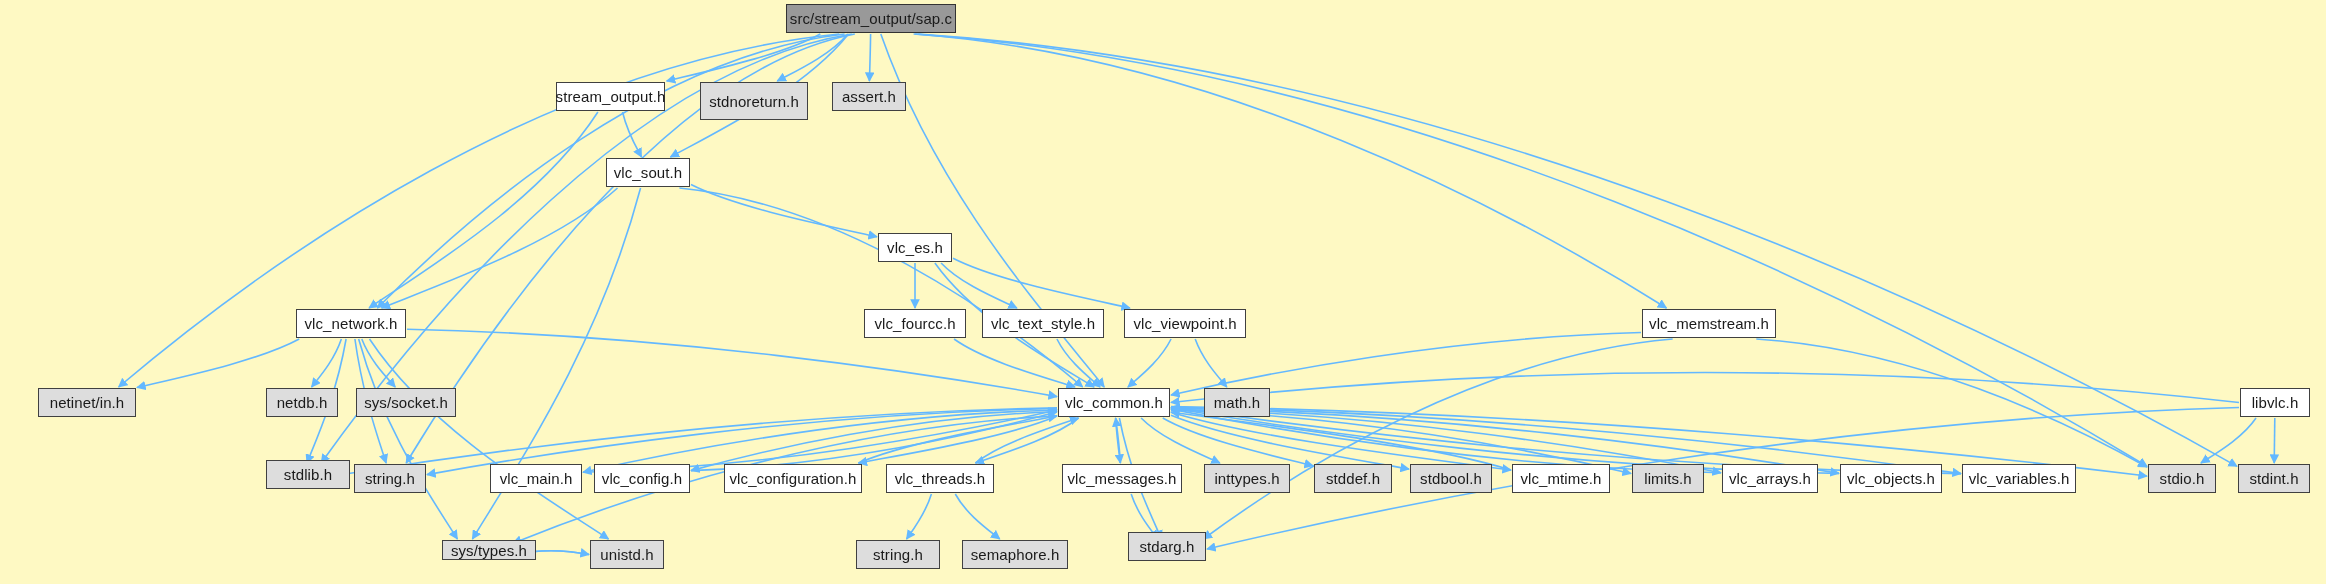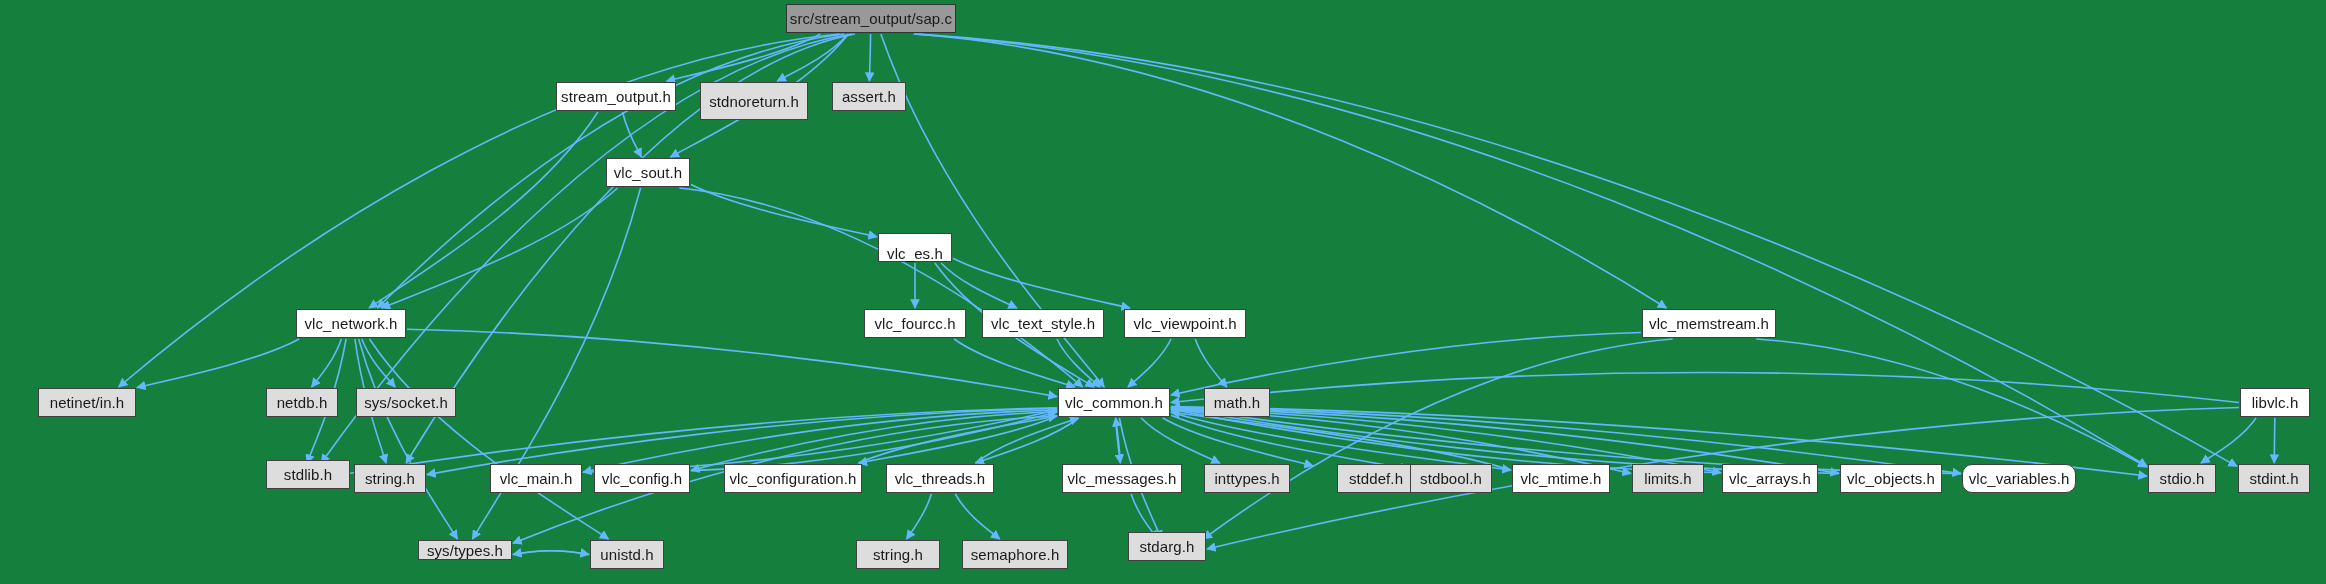--- a/index.html
+++ b/index.html
@@ -1,16 +1,16 @@
 <!DOCTYPE html>
 <html><head>
 <meta charset="utf-8">
 <style>
   html,body{margin:0;padding:0;background:#000;}
-  #stage{position:relative;width:2326px;height:584px;background:#15803d;overflow:hidden;
+  #stage{position:relative;width:2326px;height:584px;background:#fef9c3;overflow:hidden;
          font-family:"Liberation Sans","DejaVu Sans",sans-serif;}
   #edges{position:absolute;left:0;top:0;width:2326px;height:584px;}
   .node{position:absolute;box-sizing:border-box;border:1px solid #404040;
         display:flex;align-items:center;justify-content:center;
         font-size:15px;line-height:1;color:#1a1a1a;white-space:nowrap;
         letter-spacing:0.1px;}
   .node.sys{background:#dddddd;}
   .node.hdr{background:#ffffff;}
   .node.root{background:#999999;border-color:#333;}
   .nlabel{pointer-events:none;}
@@ -96,33 +96,33 @@
       <path d="M 2256.032894736842 418 C 2242.266447368421 438.25 2216.3855263157893 453.1 2200.967105263158 463" fill="none" stroke="#63b8ff" stroke-width="1.6" marker-end="url(#ah)"></path>
       <path d="M 2274.7960526315787 418 C 2274.648026315789 438.25 2274.3697368421053 453.1 2274.2039473684213 463" fill="none" stroke="#63b8ff" stroke-width="1.6" marker-end="url(#ah)"></path>
       <path d="M 2239 407.4386281588448 C 1826.2 418.76454873646213 1434.04 495.2145126353791 1207 549.0126353790614" fill="none" stroke="#63b8ff" stroke-width="1.6" marker-end="url(#ah)"></path>
       <path d="M 513 554.5 Q 551 546.9 589 554.5" fill="none" stroke="#63b8ff" stroke-width="1.6" marker-end="url(#ah)"></path>
       <path d="M 589 554.5 Q 551 546.9 513 554.5" fill="none" stroke="#63b8ff" stroke-width="1.6" marker-end="url(#ah)"></path>
     </svg>
   <div id="nodes">
       <div class="node root" style="left: 786px; top: 4px; width: 170px; height: 29px;">
         <span class="nlabel">src/stream_output/sap.c</span>
       </div>
-      <div class="node hdr" style="left: 556px; top: 82px; width: 120px; height: 29px;">
+      <div class="node hdr" style="left: 556px; top: 82px; width: 109px; height: 29px;">
         <span class="nlabel">stream_output.h</span>
       </div>
       <div class="node sys" style="left: 700px; top: 82px; width: 108px; height: 38px;">
         <span class="nlabel">stdnoreturn.h</span>
       </div>
       <div class="node sys" style="left: 832px; top: 82px; width: 74px; height: 29px;">
         <span class="nlabel">assert.h</span>
       </div>
       <div class="node hdr" style="left: 606px; top: 158px; width: 84px; height: 29px;">
         <span class="nlabel">vlc_sout.h</span>
       </div>
-      <div class="node hdr" style="left: 878px; top: 233px; width: 74px; height: 29px; align-items: flex-end;">
+      <div class="node hdr" style="left: 878px; top: 233px; width: 74px; height: 29px;">
         <span class="nlabel">vlc_es.h</span>
       </div>
       <div class="node hdr" style="left: 296px; top: 309px; width: 110px; height: 29px;">
         <span class="nlabel">vlc_network.h</span>
       </div>
       <div class="node hdr" style="left: 864px; top: 309px; width: 102px; height: 29px;">
         <span class="nlabel">vlc_fourcc.h</span>
       </div>
       <div class="node hdr" style="left: 982px; top: 309px; width: 122px; height: 29px;">
         <span class="nlabel">vlc_text_style.h</span>
@@ -168,48 +168,48 @@
       </div>
       <div class="node hdr" style="left: 886px; top: 464px; width: 108px; height: 29px;">
         <span class="nlabel">vlc_threads.h</span>
       </div>
       <div class="node hdr" style="left: 1062px; top: 464px; width: 120px; height: 29px;">
         <span class="nlabel">vlc_messages.h</span>
       </div>
       <div class="node sys" style="left: 1204px; top: 464px; width: 86px; height: 29px;">
         <span class="nlabel">inttypes.h</span>
       </div>
-      <div class="node sys" style="left: 1314px; top: 464px; width: 78px; height: 29px; margin-left: 23px;">
+      <div class="node sys" style="left: 1314px; top: 464px; width: 78px; height: 29px;">
         <span class="nlabel">stddef.h</span>
       </div>
       <div class="node sys" style="left: 1410px; top: 464px; width: 82px; height: 29px;">
         <span class="nlabel">stdbool.h</span>
       </div>
       <div class="node hdr" style="left: 1512px; top: 464px; width: 98px; height: 29px;">
         <span class="nlabel">vlc_mtime.h</span>
       </div>
       <div class="node sys" style="left: 1632px; top: 464px; width: 72px; height: 29px;">
         <span class="nlabel">limits.h</span>
       </div>
       <div class="node hdr" style="left: 1722px; top: 464px; width: 96px; height: 29px;">
         <span class="nlabel">vlc_arrays.h</span>
       </div>
       <div class="node hdr" style="left: 1840px; top: 464px; width: 102px; height: 29px; justify-content: center;">
         <span class="nlabel">vlc_objects.h</span>
       </div>
-      <div class="node hdr" style="left: 1962px; top: 464px; width: 114px; height: 29px; border-radius: 10px;">
+      <div class="node hdr" style="left: 1962px; top: 464px; width: 114px; height: 29px;">
         <span class="nlabel">vlc_variables.h</span>
       </div>
       <div class="node sys" style="left: 2148px; top: 464px; width: 68px; height: 29px;">
         <span class="nlabel">stdio.h</span>
       </div>
       <div class="node sys" style="left: 2238px; top: 464px; width: 72px; height: 29px;">
         <span class="nlabel">stdint.h</span>
       </div>
-      <div class="node sys" style="left: 418px; top: 540px; width: 94px; height: 20px; align-items: center;">
+      <div class="node sys" style="left: 442px; top: 540px; width: 94px; height: 20px; align-items: center;">
         <span class="nlabel">sys/types.h</span>
       </div>
       <div class="node sys" style="left: 590px; top: 540px; width: 74px; height: 29px;">
         <span class="nlabel">unistd.h</span>
       </div>
       <div class="node sys" style="left: 856px; top: 540px; width: 84px; height: 29px;">
         <span class="nlabel">string.h</span>
       </div>
       <div class="node sys" style="left: 962px; top: 540px; width: 106px; height: 29px;">
         <span class="nlabel">semaphore.h</span>

